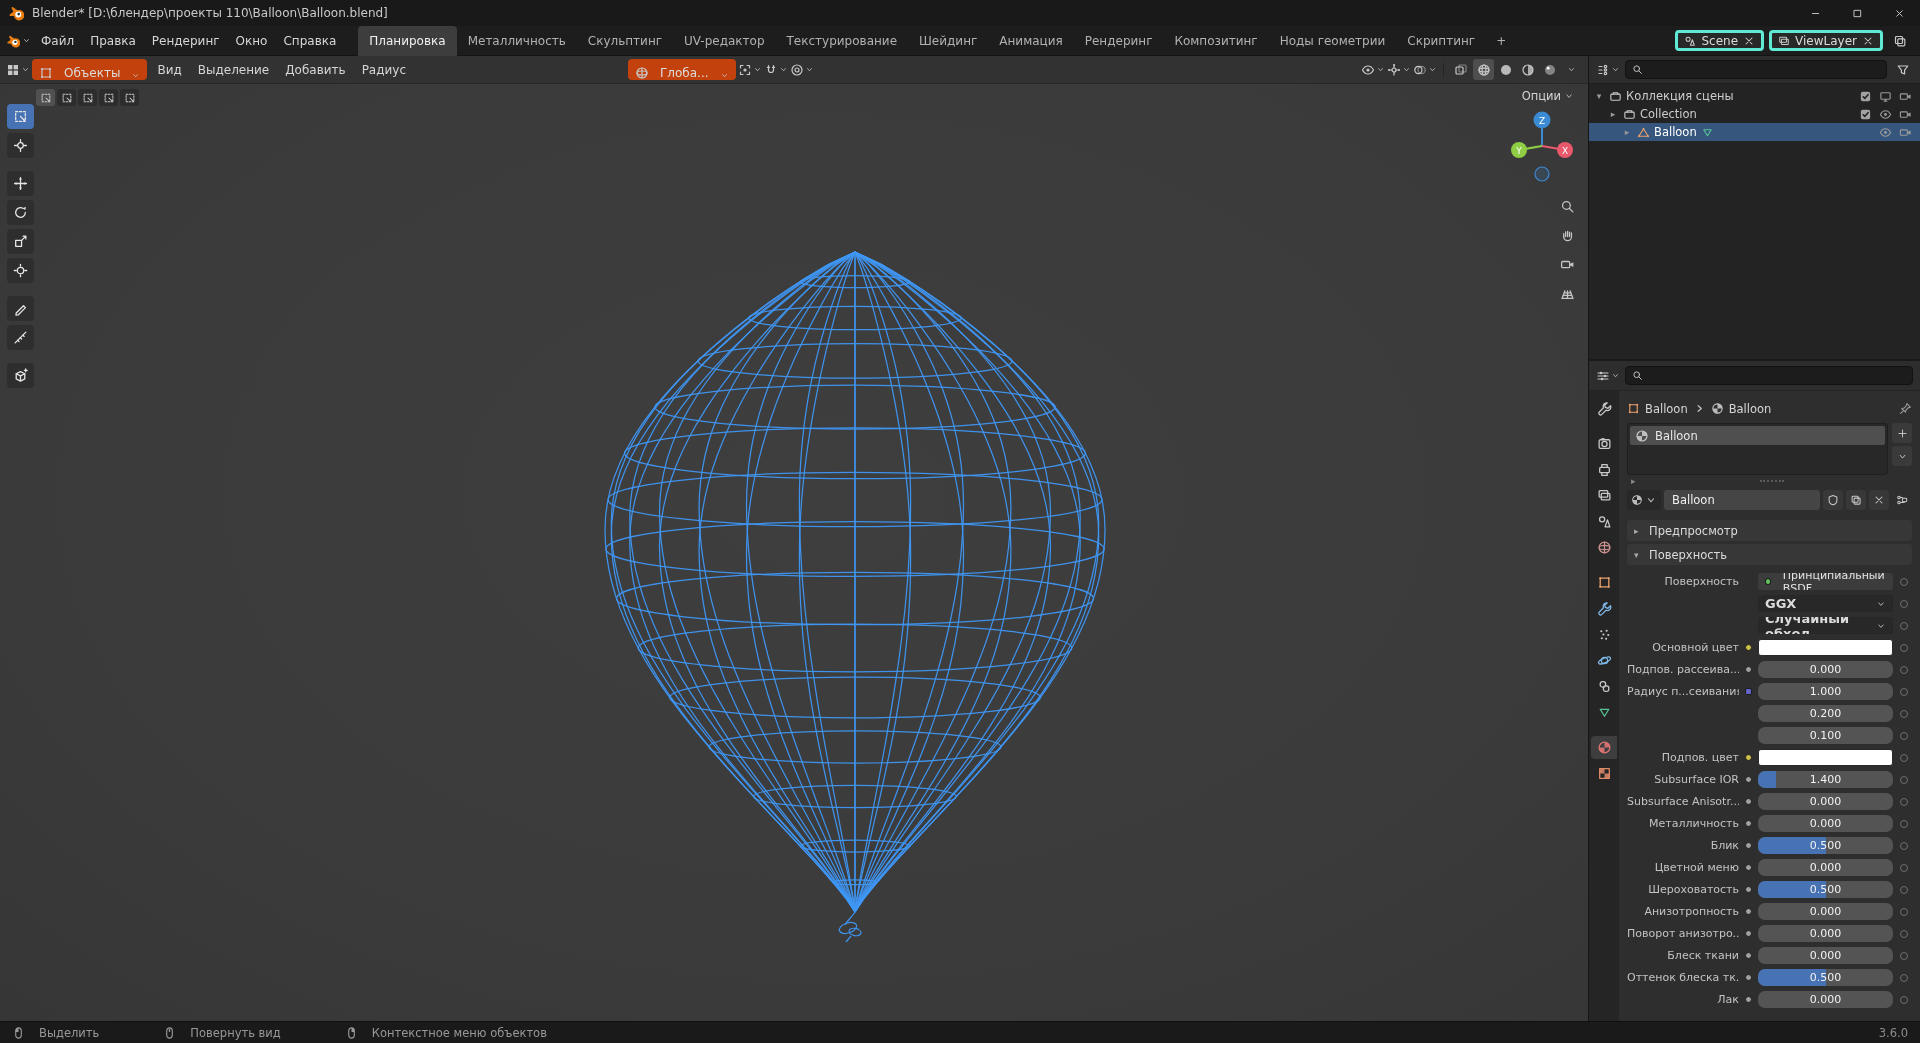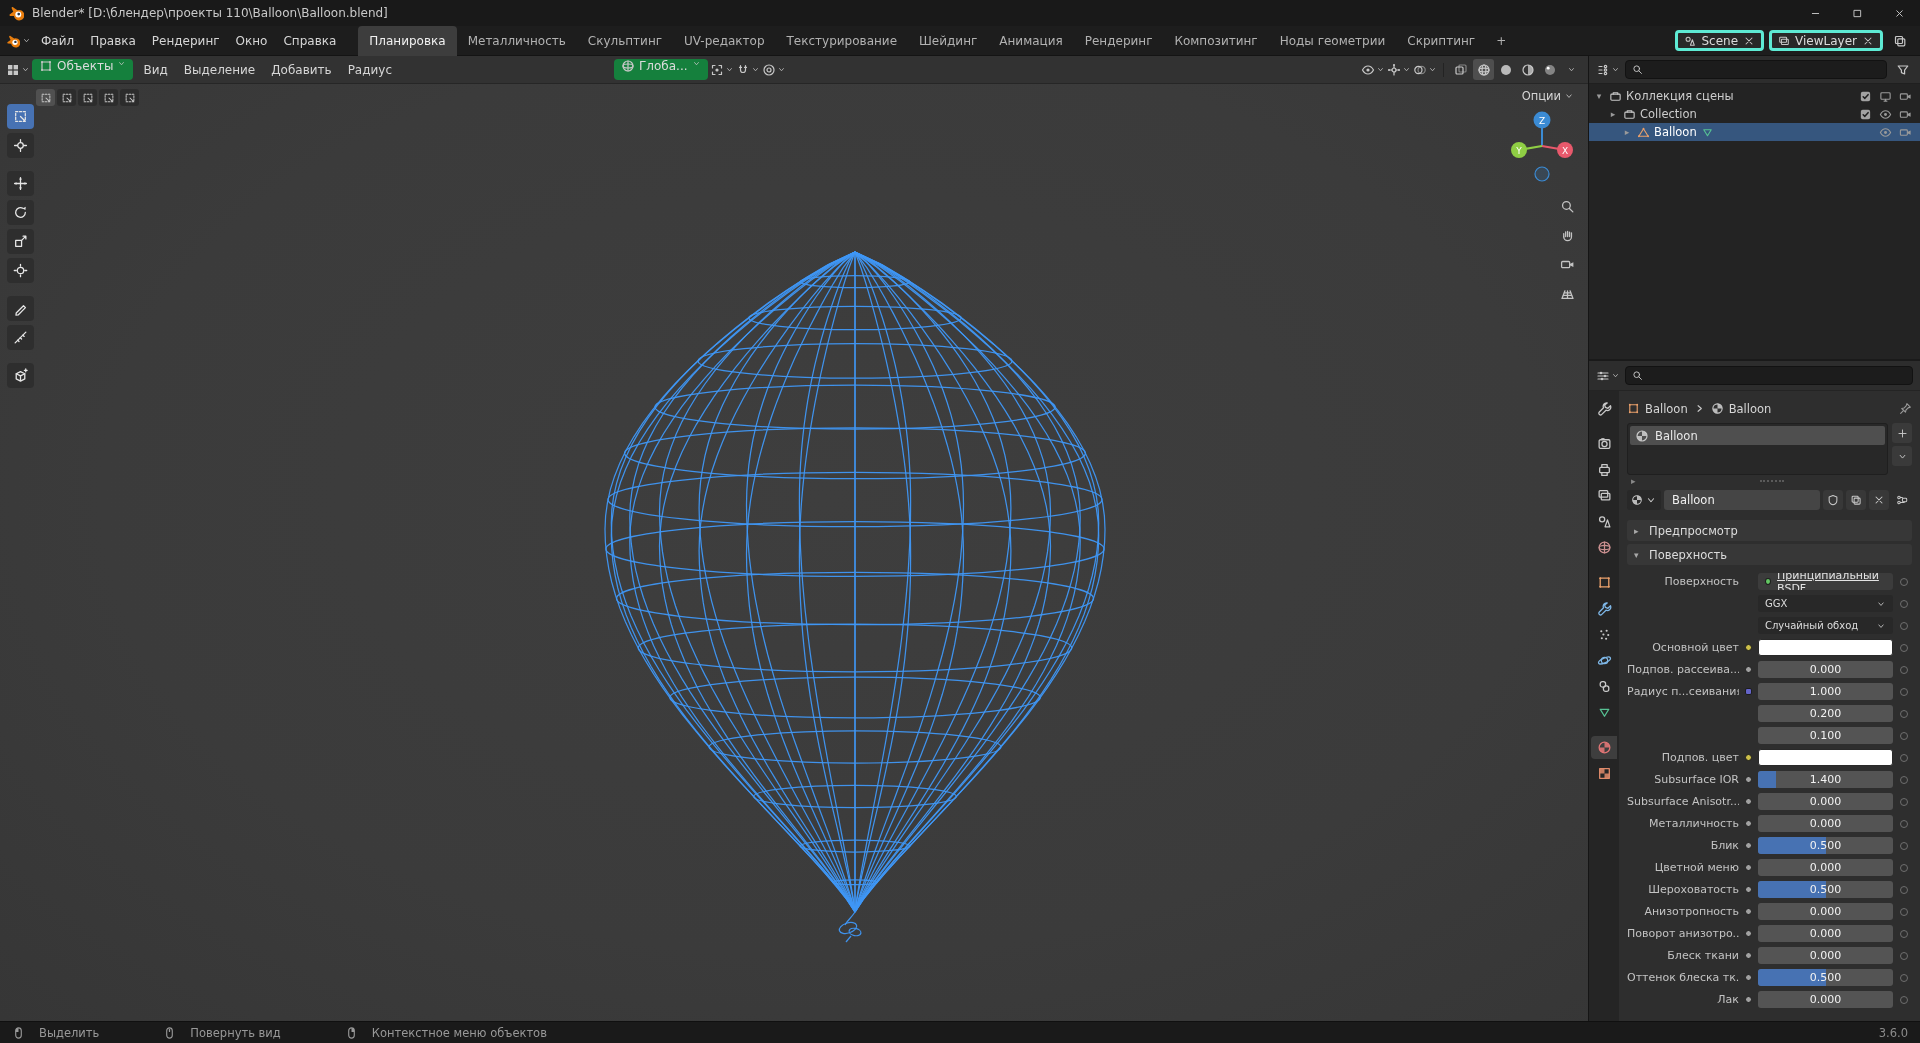--- a/index.html
+++ b/index.html
@@ -30,21 +30,21 @@
   .mb-right{ margin-left:auto; display:flex; align-items:center; gap:5px; }
   .pill{ height:21px; background:#282828; border:3px solid #5eead4; border-radius:4px; display:flex; align-items:center; gap:5px; padding:0 6px; color:#dcdcdc; }
   .pill i{ width:12px; height:12px; }
 
   
   .main{ flex:1; display:flex; min-height:0; }
   .viewport{ flex:1; display:flex; flex-direction:column; min-width:0; }
   .vp-header{ height:28px; background:#323232; border-bottom:1px solid #262626; display:flex; align-items:center; gap:2px; padding:0 6px; flex:none; }
   .hbtn{ height:21px; min-width:21px; display:flex; align-items:center; justify-content:center; gap:1px; border-radius:3px; color:#cfcfcf; }
   .hbtn.active{ background:#4e4e4e; }
-  .hfield{ height:21px; background:#15803d; border-radius:4px; display:flex; align-items:flex-start; gap:4px; padding:0 7px; color:#dcdcdc; white-space:nowrap; }
+  .hfield{ height:21px; background:#c2410c; border-radius:4px; display:flex; align-items:flex-end; gap:11px; padding:0 7px; color:#dcdcdc; white-space:nowrap; }
   .vp-menus{ display:flex; }
   .vp-menus span{ padding:3px 8px; color:#d6d6d6; white-space:nowrap; }
   .hgap{ width:210px; } .hspacer{ flex:1; }
   .hsep{ width:1px; height:14px; background:#232323; margin:0 4px; }
   .shading{ display:flex; align-items:center; gap:1px; }
 
   .vp-canvas{ flex:1; position:relative; min-height:0;
     background:radial-gradient(ellipse at 52% 44%, #3e3e3e 0%, #3b3b3b 62%, #363636 100%); }
   #balloon{ position:absolute; inset:0; width:100%; height:100%; }
 
@@ -122,27 +122,27 @@
   .fields{ margin-top:6px; }
   .prow{ display:grid; grid-template-columns:112px 13px 1fr 16px; column-gap:3px; height:21px; align-items:center; margin-bottom:1px; }
   .plabel{ text-align:right; color:#c3c3c3; font-size:11px; white-space:nowrap; overflow:hidden; }
   .socket{ display:flex; justify-content:center; }
   .sockdot{ width:7px; height:7px; border-radius:50%; border:1px solid #1c1c1c; }
   .sockdot.color{ background:var(--socket-color); }
   .sockdot.float{ background:var(--socket-float); }
   .sockdot.vector{ background:var(--socket-vector); border-radius:2px; }
   .sockdot.shader{ background:var(--socket-shader); }
   .pwidget{ height:17px; border-radius:3px; position:relative; overflow:hidden; }
-  .numfield{ background:#545454; display:flex; align-items:center; justify-content:center; }
+  .numfield{ background:#545454; display:flex; align-items:center; justify-content:center;border-radius:7px; }
   .numfield .val{ position:relative; font-size:11px; color:#f2f2f2; }
   .numfield .fill{ position:absolute; left:0; top:0; bottom:0; background:var(--accent); }
   .colorfield{ border:1px solid #2a2a2a; }
-  .dropfield{ background:#282828; display:flex; align-items:center; padding:0 7px; color:#dcdcdc; font-size:10px; }
+  .dropfield{ background:#282828; display:flex; align-items:center; padding:0 7px; color:#dcdcdc; font-size:13px;font-weight:bold; }
   .dropfield i{ margin-left:auto; width:10px; height:10px; }
-  .btnfield{ background:#3c3c3c; display:flex; align-items:center; gap:6px; padding:0 7px; color:#e3e3e3; font-size:11px;text-decoration:underline; }
+  .btnfield{ background:#3c3c3c; display:flex; align-items:center; gap:12px; padding:0 7px; color:#e3e3e3; font-size:11px; }
   .anim{ width:8px; height:8px; border:1px solid #6e6e6e; border-radius:50%; margin:0 auto; }
 
   
   .statusbar{ height:22px; background:#1a1a1a; border-top:1px solid #101010; display:flex; align-items:center; padding:0 12px; flex:none; }
   .hints{ display:flex; gap:64px; }
   .hint{ display:flex; align-items:center; gap:14px; color:#989898; font-size:11.5px; }
   .hint i{ width:13px; height:14px; color:#9a9a9a; }
   .version{ margin-left:auto; color:#8b8b8b; font-size:11.5px; }
 </style>
 </head>

